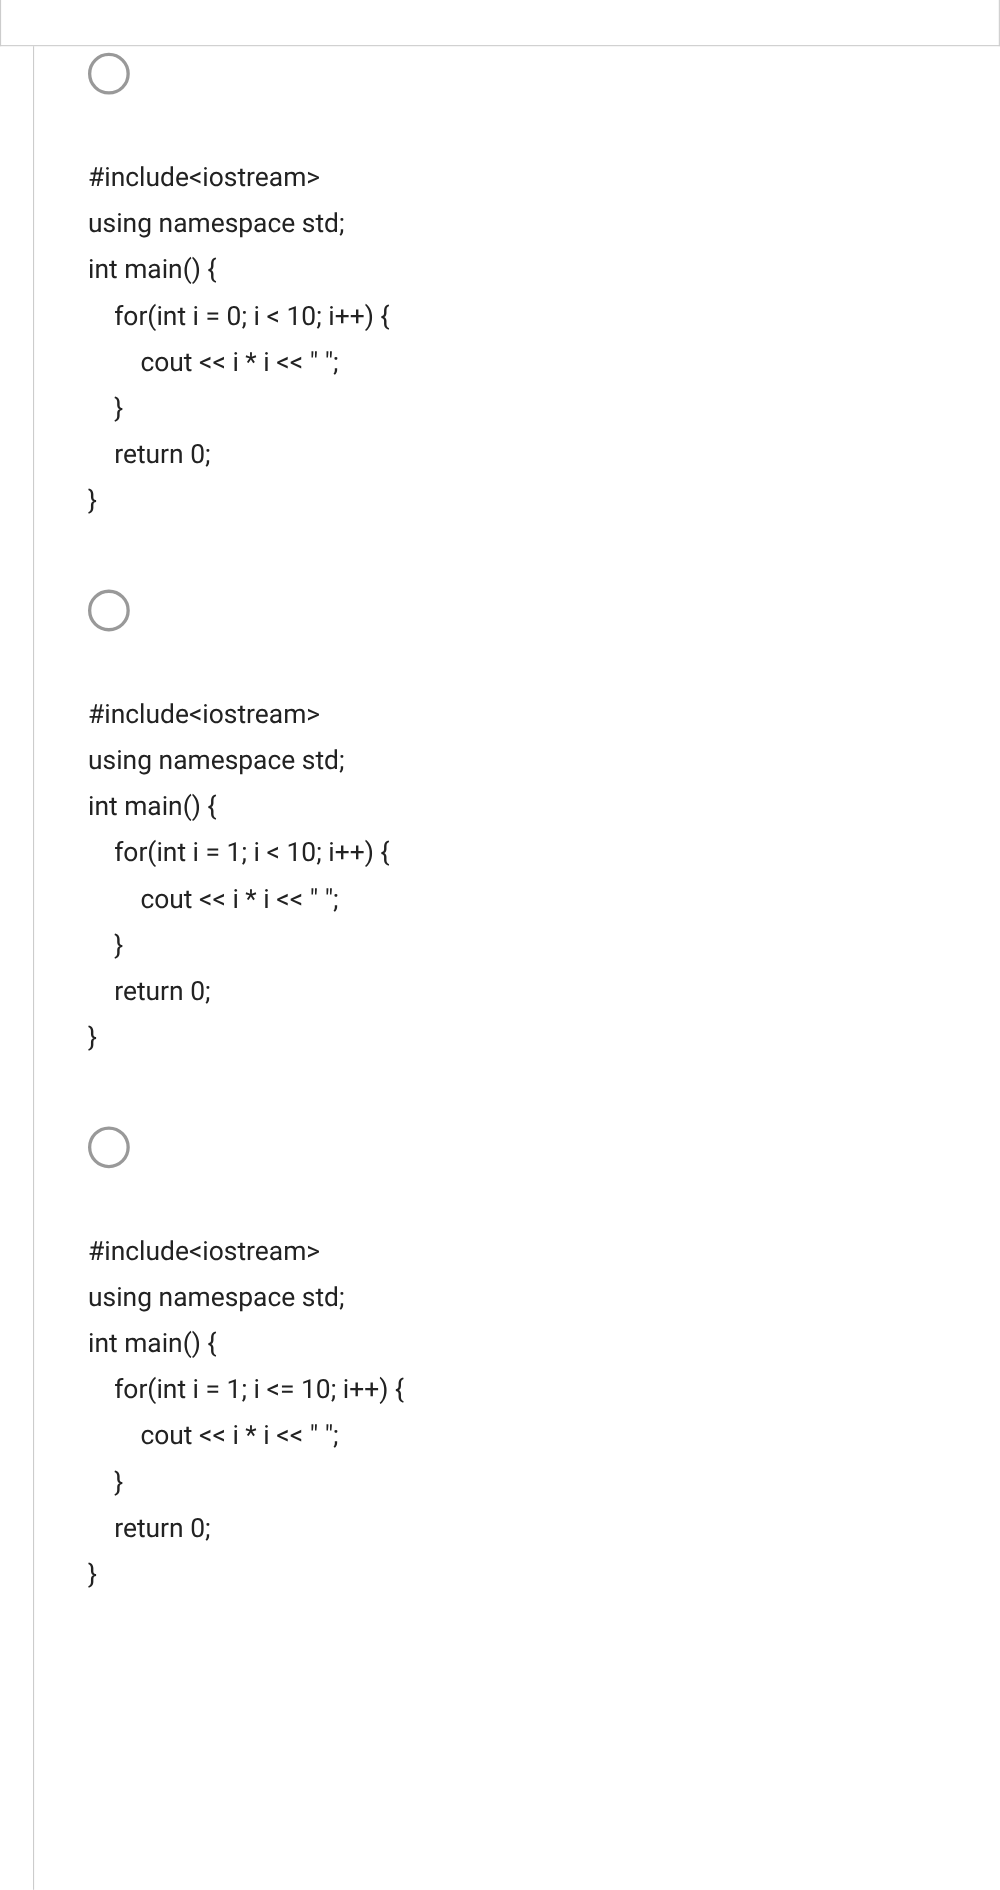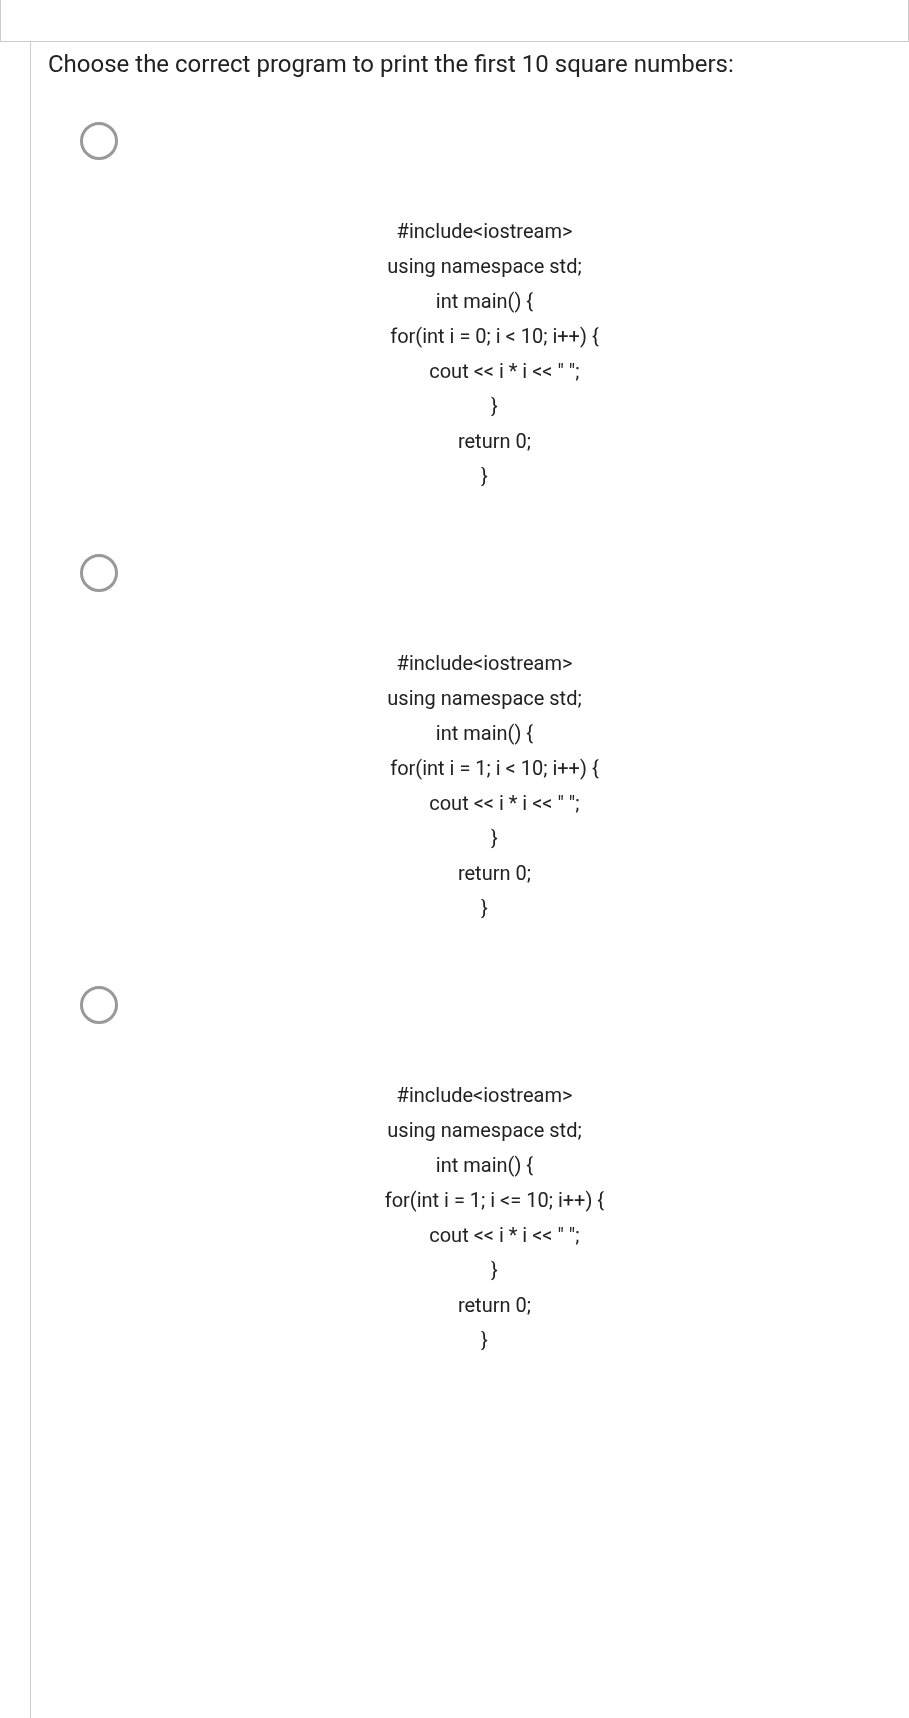--- a/index.html
+++ b/index.html
@@ -54,39 +54,37 @@
       height: 38px;
       border: 3px solid #999;
       border-radius: 50%;
       background: #fff;
       cursor: pointer;
       display: inline-block;
       margin-bottom: 50px;
     }
     .code-block {
       font-family: -apple-system, BlinkMacSystemFont, "Segoe UI", Roboto, Helvetica, Arial, sans-serif;
-      font-size: 20px;
+      font-size: 24px;
       color: #222;
       line-height: 1.75;
       white-space: pre;
       font-weight: 400;
-      text-align: center;
     }
     .option-group:last-child {
       margin-bottom: 20px;
     }
   </style>
 </head>
 <body>
 
 <div class="outer-border"></div>
 <div class="content-border"></div>
 
 <div class="question-container">
-  <div class="question-text">Choose the correct program to print the first 10 square numbers:</div>
 
   <div class="option-group">
     <div class="radio-button"></div>
     <div class="code-block">#include&lt;iostream&gt;
 using namespace std;
 int main() {
     for(int i = 0; i &lt; 10; i++) {
         cout &lt;&lt; i * i &lt;&lt; " ";
     }
     return 0;

